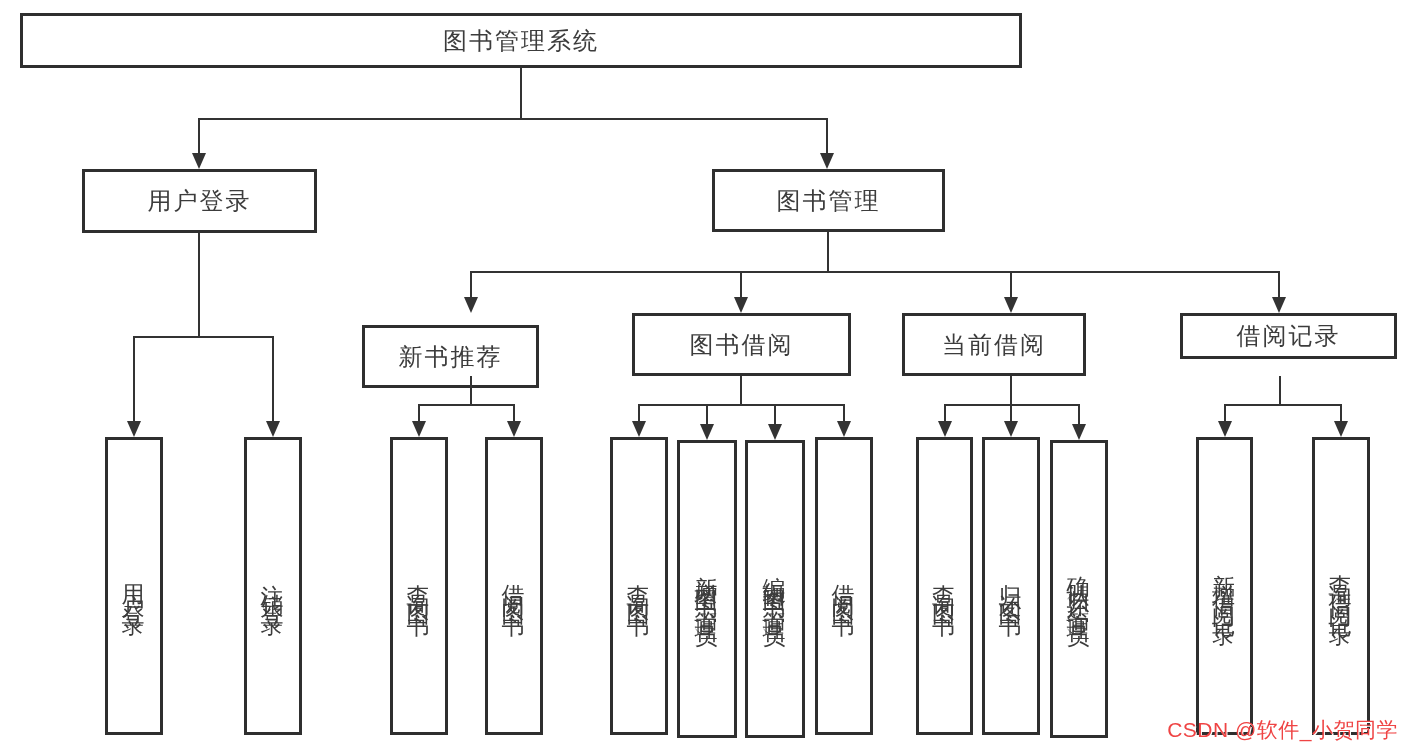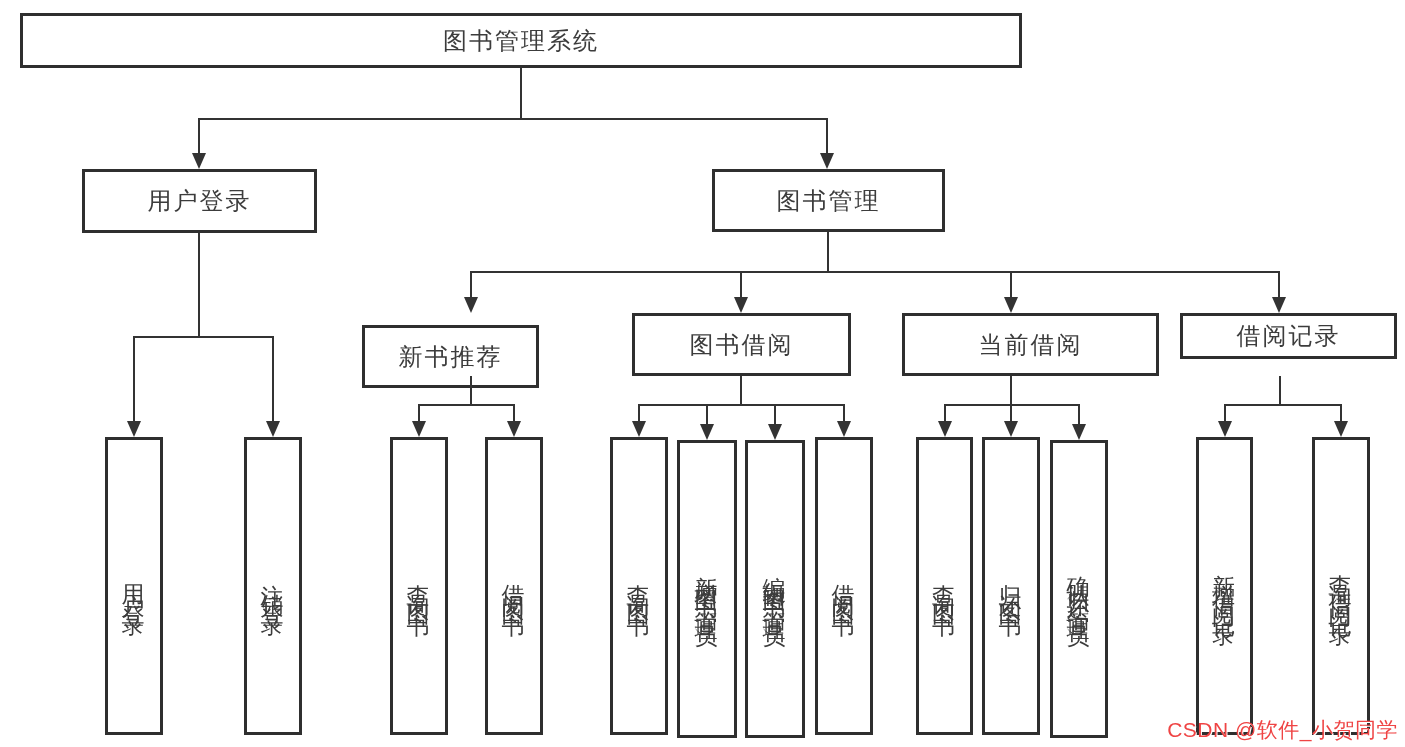--- a/index.html
+++ b/index.html
@@ -86,21 +86,21 @@
 
   <div class="vline" style="left:827px; top:232px; height:40px;"></div>
   <div class="hline" style="left:470px; top:271px; width:810px;"></div>
   <div class="arrow" style="left:464px; top:272px; height:41px;"></div>
   <div class="arrow" style="left:734px; top:272px; height:41px;"></div>
   <div class="arrow" style="left:1004px; top:272px; height:41px;"></div>
   <div class="arrow" style="left:1272px; top:272px; height:41px;"></div>
 
   <div class="box" style="left:362px; top:313px; width:177px; height:63px;margin-top:12px;">新书推荐</div>
   <div class="box" style="left:632px; top:313px; width:219px; height:63px;text-align:right;">图书借阅</div>
-  <div class="box" style="left:902px; top:313px; width:257px; height:63px;">当前借阅</div>
+  <div class="box" style="left:902px; top:313px; width:184px; height:63px;">当前借阅</div>
   <div class="box" style="left:1180px; top:313px; width:217px; height:46px;">借阅记录</div>
 
   <div class="vline" style="left:470px; top:376px; height:29px;"></div>
   <div class="hline" style="left:418px; top:404px; width:97px;"></div>
   <div class="arrow" style="left:412px; top:405px; height:32px;"></div>
   <div class="arrow" style="left:507px; top:405px; height:32px;"></div>
 
   <div class="vline" style="left:740px; top:376px; height:29px;"></div>
   <div class="hline" style="left:638px; top:404px; width:207px;"></div>
   <div class="arrow" style="left:632px; top:405px; height:32px;"></div>

